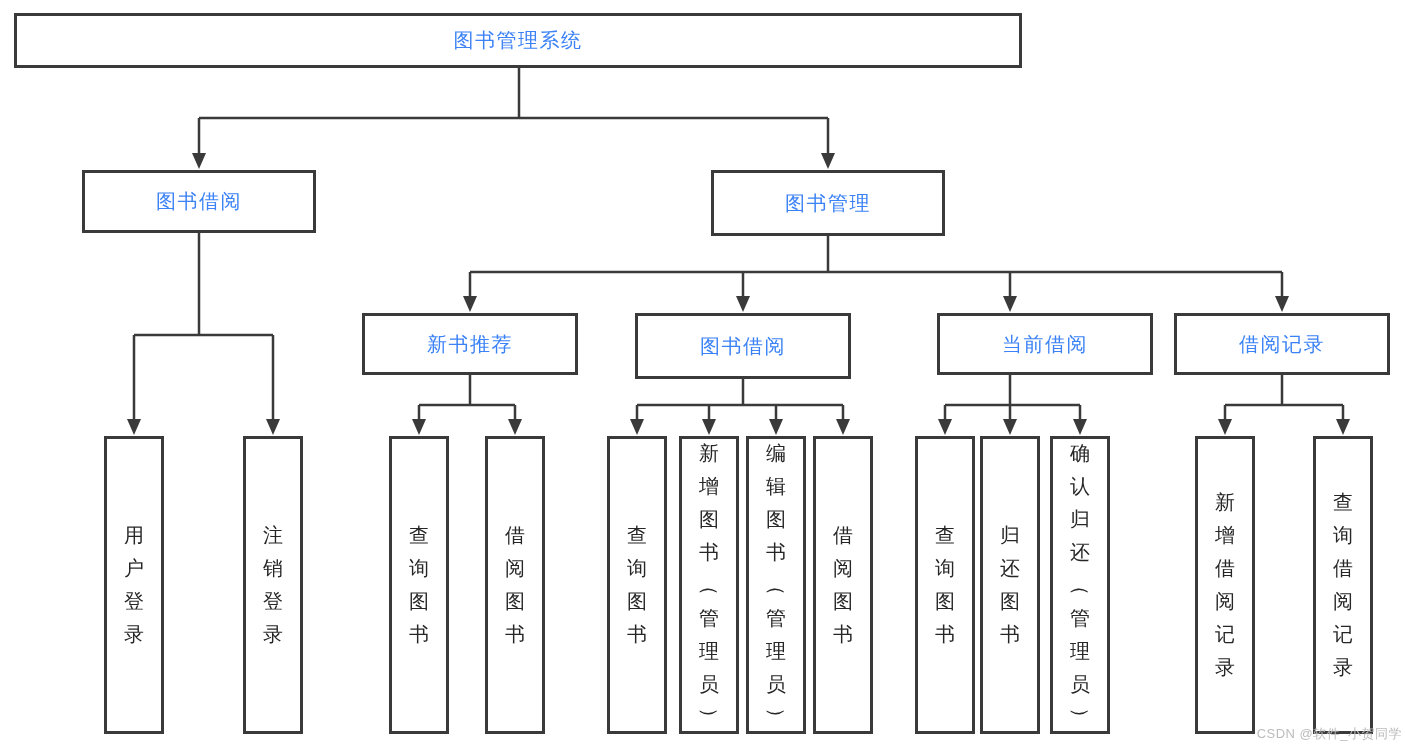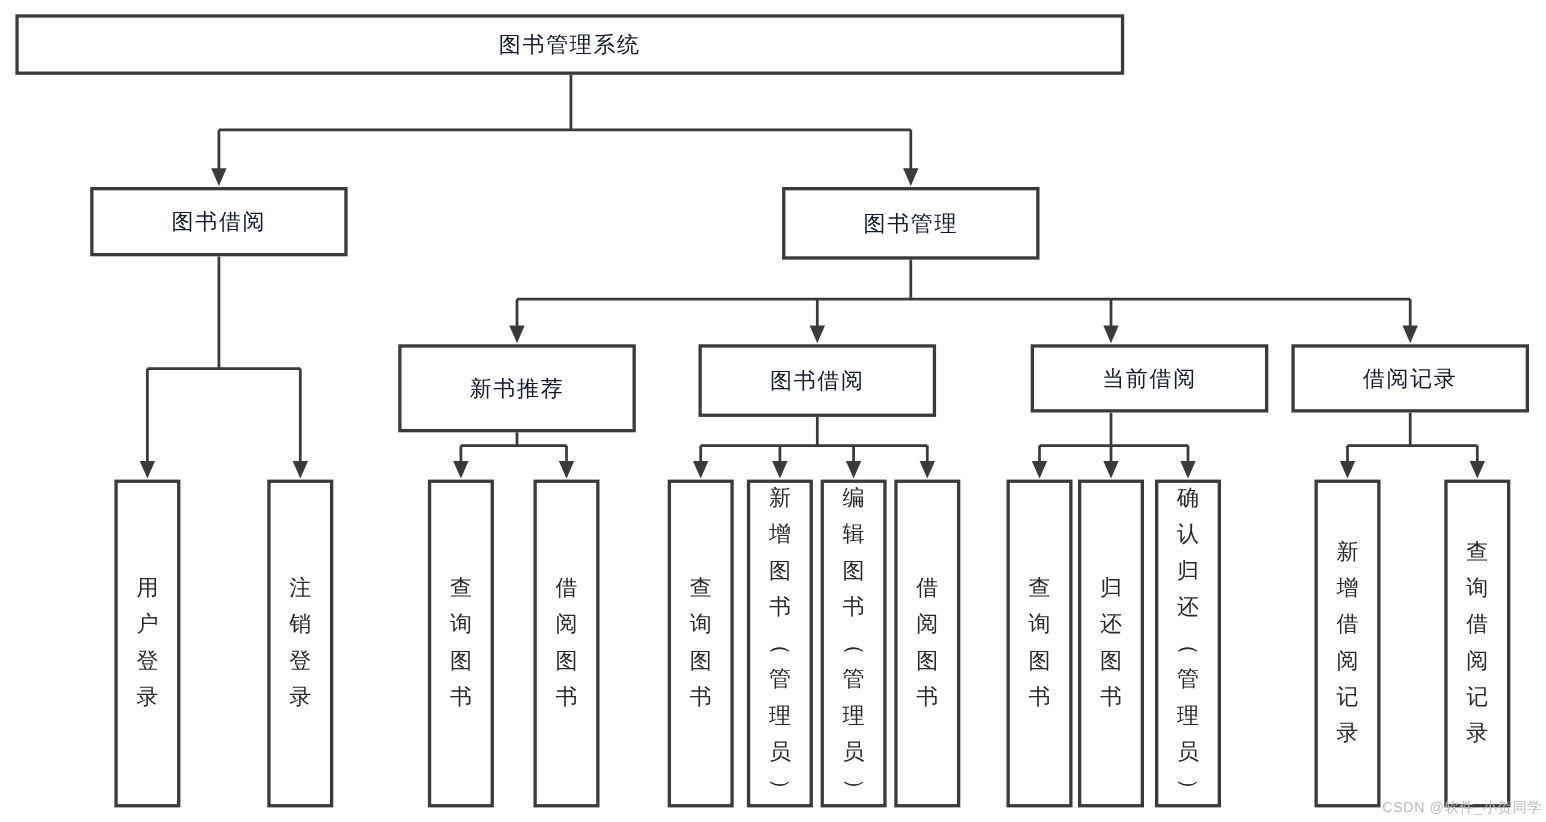--- a/index.html
+++ b/index.html
@@ -14,21 +14,21 @@
   .connectors { position: absolute; left: 0; top: 0; }
   .hbox {
     position: absolute;
     box-sizing: border-box;
     background: #ffffff;
     border: 3px solid #3a3a3a;
     display: flex;
     align-items: center;
     justify-content: center;
     font-size: 20px;
-    color: #0f172a;
+    color: #3b82f6;
     letter-spacing: 1.5px;
     z-index: 2;
   }
   .vbox {
     position: absolute;
     box-sizing: border-box;
     background: #ffffff;
     border: 3px solid #3a3a3a;
     top: 436px;
     width: 60px;
@@ -99,21 +99,21 @@
   </div>
 
   <div class="hbox" style="left:82px; top:170px; width:234px; height:63px;">
     <span>图书借阅</span>
   </div>
 
   <div class="hbox" style="left:711px; top:170px; width:234px; height:66px;">
     <span>图书管理</span>
   </div>
 
-  <div class="hbox" style="left:362px; top:313px; width:216px; height:80px;">
+  <div class="hbox" style="left:362px; top:313px; width:216px; height:62px;">
     <span>新书推荐</span>
   </div>
 
   <div class="hbox" style="left:635px; top:313px; width:216px; height:66px;">
     <span>图书借阅</span>
   </div>
 
   <div class="hbox" style="left:937px; top:313px; width:216px; height:62px;">
     <span>当前借阅</span>
   </div>

